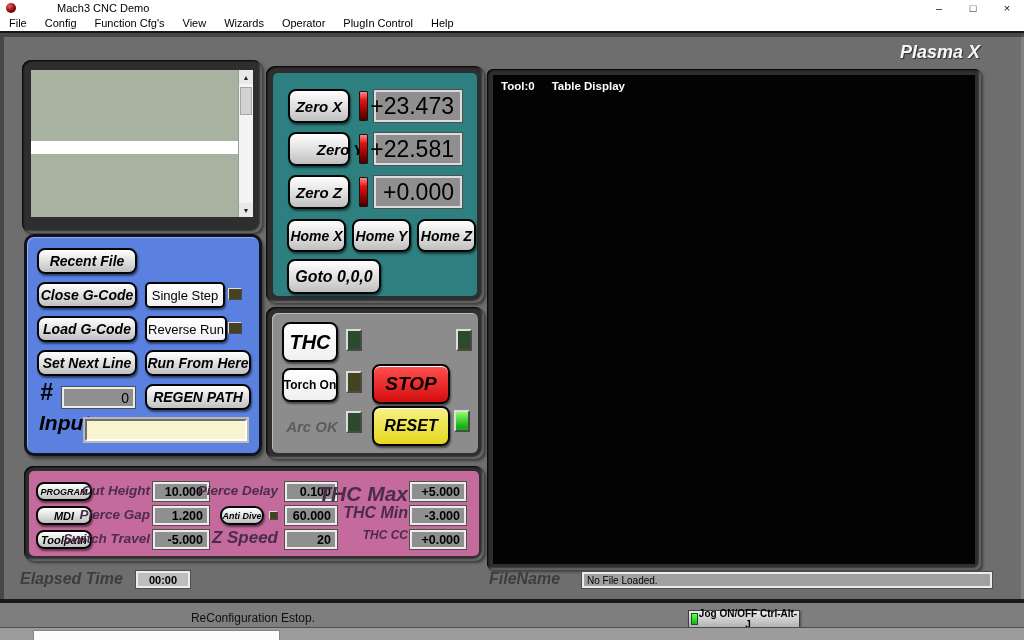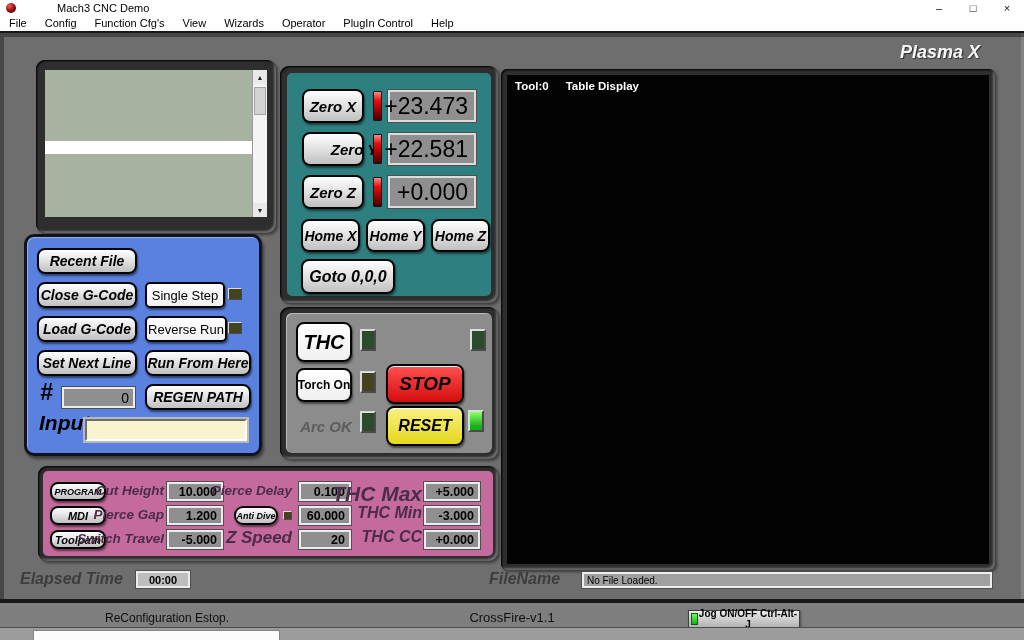--- a/index.html
+++ b/index.html
@@ -18,21 +18,21 @@
   .menu-item { padding:0 9px; line-height:15px; }
 
   
   .screen { position:absolute; left:0; top:31px; width:1024px; height:568px; background:var(--screen_bg,#6e6e6e);
             border-top:2px solid #161616; box-shadow: inset 4px 4px 0 rgba(40,40,40,.55), inset -3px 0 0 rgba(150,150,150,.5); }
   .plasma-title { position:absolute; left:868px; top:42px; width:112px; text-align:right;
                   font-size:18px; font-weight:bold; font-style:italic; color:#f7f7f7; text-shadow:1px 1px 1px #2e2e2e; }
 
   
   .plaque { position:absolute; background:#2e2e2e; border-radius:9px;
-            box-shadow: inset 1px 1px 2px #000, inset -2px -2px 2px rgba(255,255,255,.3), 2px 2px 3px rgba(0,0,0,.45); margin-left: 14px; }
+            box-shadow: inset 1px 1px 2px #000, inset -2px -2px 2px rgba(255,255,255,.3), 2px 2px 3px rgba(0,0,0,.45); }
   .btn { position:absolute; display:flex; align-items:center; justify-content:center;
          border:2px solid #050505; border-radius:8px; color:#000; font-weight:bold; font-style:italic;
          background:linear-gradient(180deg,#ffffff 0%,#dedede 55%,#c0c0c0 100%);
          box-shadow:1px 2px 2px rgba(0,0,0,.5), inset 0 1px 0 #fff; white-space:nowrap; }
   .btn.plain { font-style:normal; font-weight:normal; border-radius:5px;
                background:linear-gradient(180deg,#ffffff,#f0f0f0); }
   .btn.white { background:linear-gradient(180deg,#ffffff,#f0f0f0); }
   .btn.green { background:linear-gradient(180deg,#55d855 0%, var(--start_green,#1fae1f) 100%); }
   .btn.red   { background:linear-gradient(180deg,#ff5050 0%, var(--stop_red,#d40d0d) 100%); }
   .btn.yellow{ background:linear-gradient(180deg,#f8f183 0%, var(--reset_yellow,#e6d71d) 100%); }
@@ -108,21 +108,21 @@
   
   .big-label { position:absolute; font-size:16px; font-weight:bold; font-style:italic; color:#3d3d3d; white-space:nowrap; }
   .elapsed-field { left:136px; top:571px; width:54px; height:17px; background:#bdbdbd; font-size:11px;
                    justify-content:center; padding-right:0; }
   .filename-field { left:582px; top:572px; width:410px; height:16px; background:#a0a0a0; font-size:10px;
                     font-weight:normal; justify-content:flex-start; padding-left:3px; }
 
   
   .statusbar { position:absolute; left:0; top:599px; width:1024px; height:28px; background:#7e7e7e;
                border-top:4px solid #181818; }
-  .estop-text { position:absolute; left:105px; top:8px; width:210px; text-align:left; font-size:12px; color:#101010; }
+  .estop-text { position:absolute; left:105px; top:8px; width:210px; text-align:right; font-size:12px; color:#101010; }
   .version-text { position:absolute; left:0; top:7px; width:100%; text-align:center; font-size:13px; color:#101010; }
   .jog-button { position:absolute; left:688px; top:7px; width:112px; height:18px;
                 background:linear-gradient(180deg,#ececec,#b2b2b2); border:1px solid #3f3f3f;
                 box-shadow:1px 1px 2px rgba(0,0,0,.4); display:flex; align-items:center; }
   .jog-led { position:absolute; left:2px; top:2px; bottom:2px; width:7px;
              background:linear-gradient(180deg,#66ff55, var(--led_on,#18b018)); border:1px solid #155515; }
   .jog-text { width:100%; text-align:center; padding-left:8px; font-size:10px; font-weight:bold; color:#000; }
   .bottomstrip { position:absolute; left:0; top:627px; width:1024px; height:13px; background:#9c9c9c; border-top:1px solid #4d4d4d; }
   .status-white { position:absolute; left:33px; top:2px; width:247px; height:11px; background:#fcfcfc;
                   border:1px solid #858585; border-bottom:none; }
@@ -233,41 +233,40 @@
   <div class="btn f9" style="left:196px; top:40px; width:44px; height:19px; border-radius:9px;">Anti Dive</div>
   <div class="led olive mini" style="left:245px; top:45px; width:9px; height:9px;"></div>
   <div class="field pf" style="left:261px; top:40px; width:52px;">60.000</div>
   <div class="plabel" style="right:206px; top:62px; font-size:17px;">Z Speed</div>
   <div class="field pf" style="left:261px; top:64px; width:52px;">20</div>
 
   <div class="plabel" style="right:76px; top:16px; font-size:21px;">THC Max</div>
   <div class="field pf" style="left:386px; top:16px; width:56px;">+5.000</div>
   <div class="plabel" style="right:76px; top:38px; font-size:16px;">THC Min</div>
   <div class="field pf" style="left:386px; top:40px; width:56px;">-3.000</div>
-  <div class="plabel" style="right:76px; top:62px; font-size:16px;">THC CC</div>
+  <div class="plabel" style="right:76px; top:62px; font-size:12px;">THC CC</div>
   <div class="field pf" style="left:386px; top:64px; width:56px;">+0.000</div>
 </div>
 
 <div class="plaque table-panel" style="border-radius:6px;">
   <div class="table-inner">
     <div class="table-text">
       <span>Tool:0</span>
       <span>Table Display</span>
     </div>
   </div>
 </div>
 
 <div class="big-label" style="left:20px; top:570px;">Elapsed Time</div>
 <div class="field elapsed-field">00:00</div>
 <div class="big-label" style="left:489px; top:570px;">FileName</div>
 <div class="field filename-field">No File Loaded.</div>
 
 <div class="statusbar">
   <div class="estop-text">ReConfiguration Estop.</div>
-  <div class="version-text">CrossFire-v1.1</div>
   <div class="jog-button">
     <span class="jog-led"></span>
     <span class="jog-text">Jog ON/OFF Ctrl-Alt-J</span>
   </div>
 </div>
 <div class="bottomstrip">
   <div class="status-white"></div>
 </div>
 
 </body></html>

